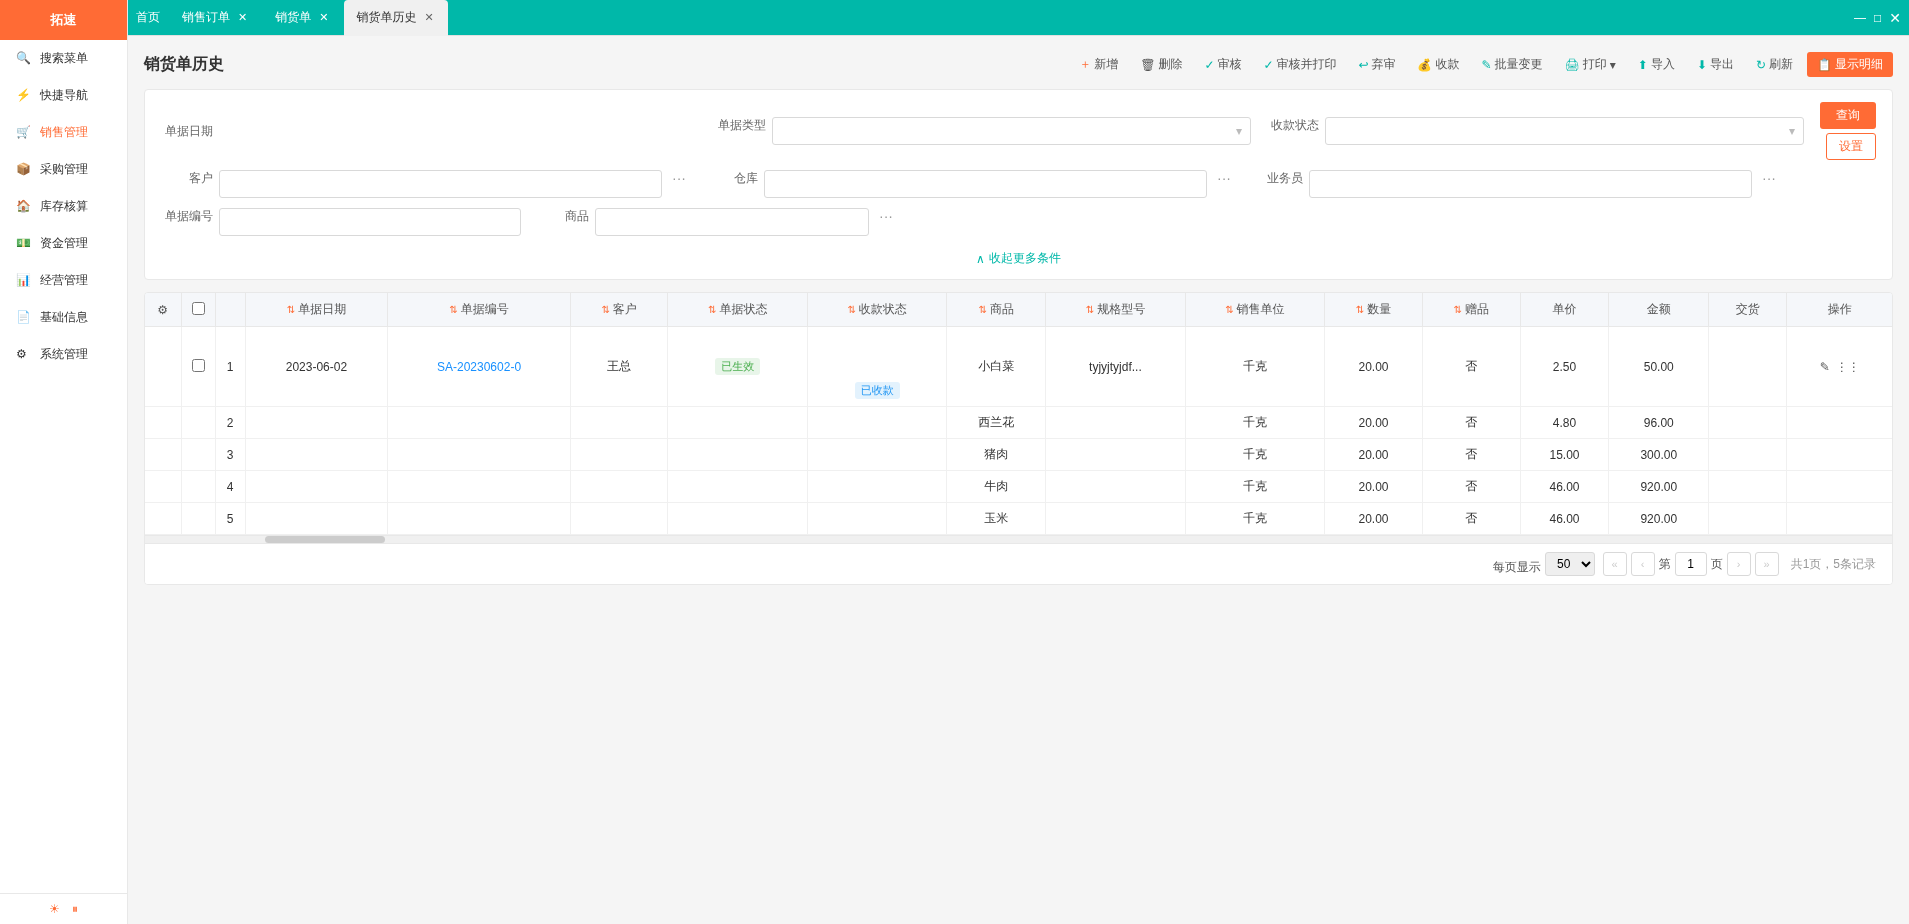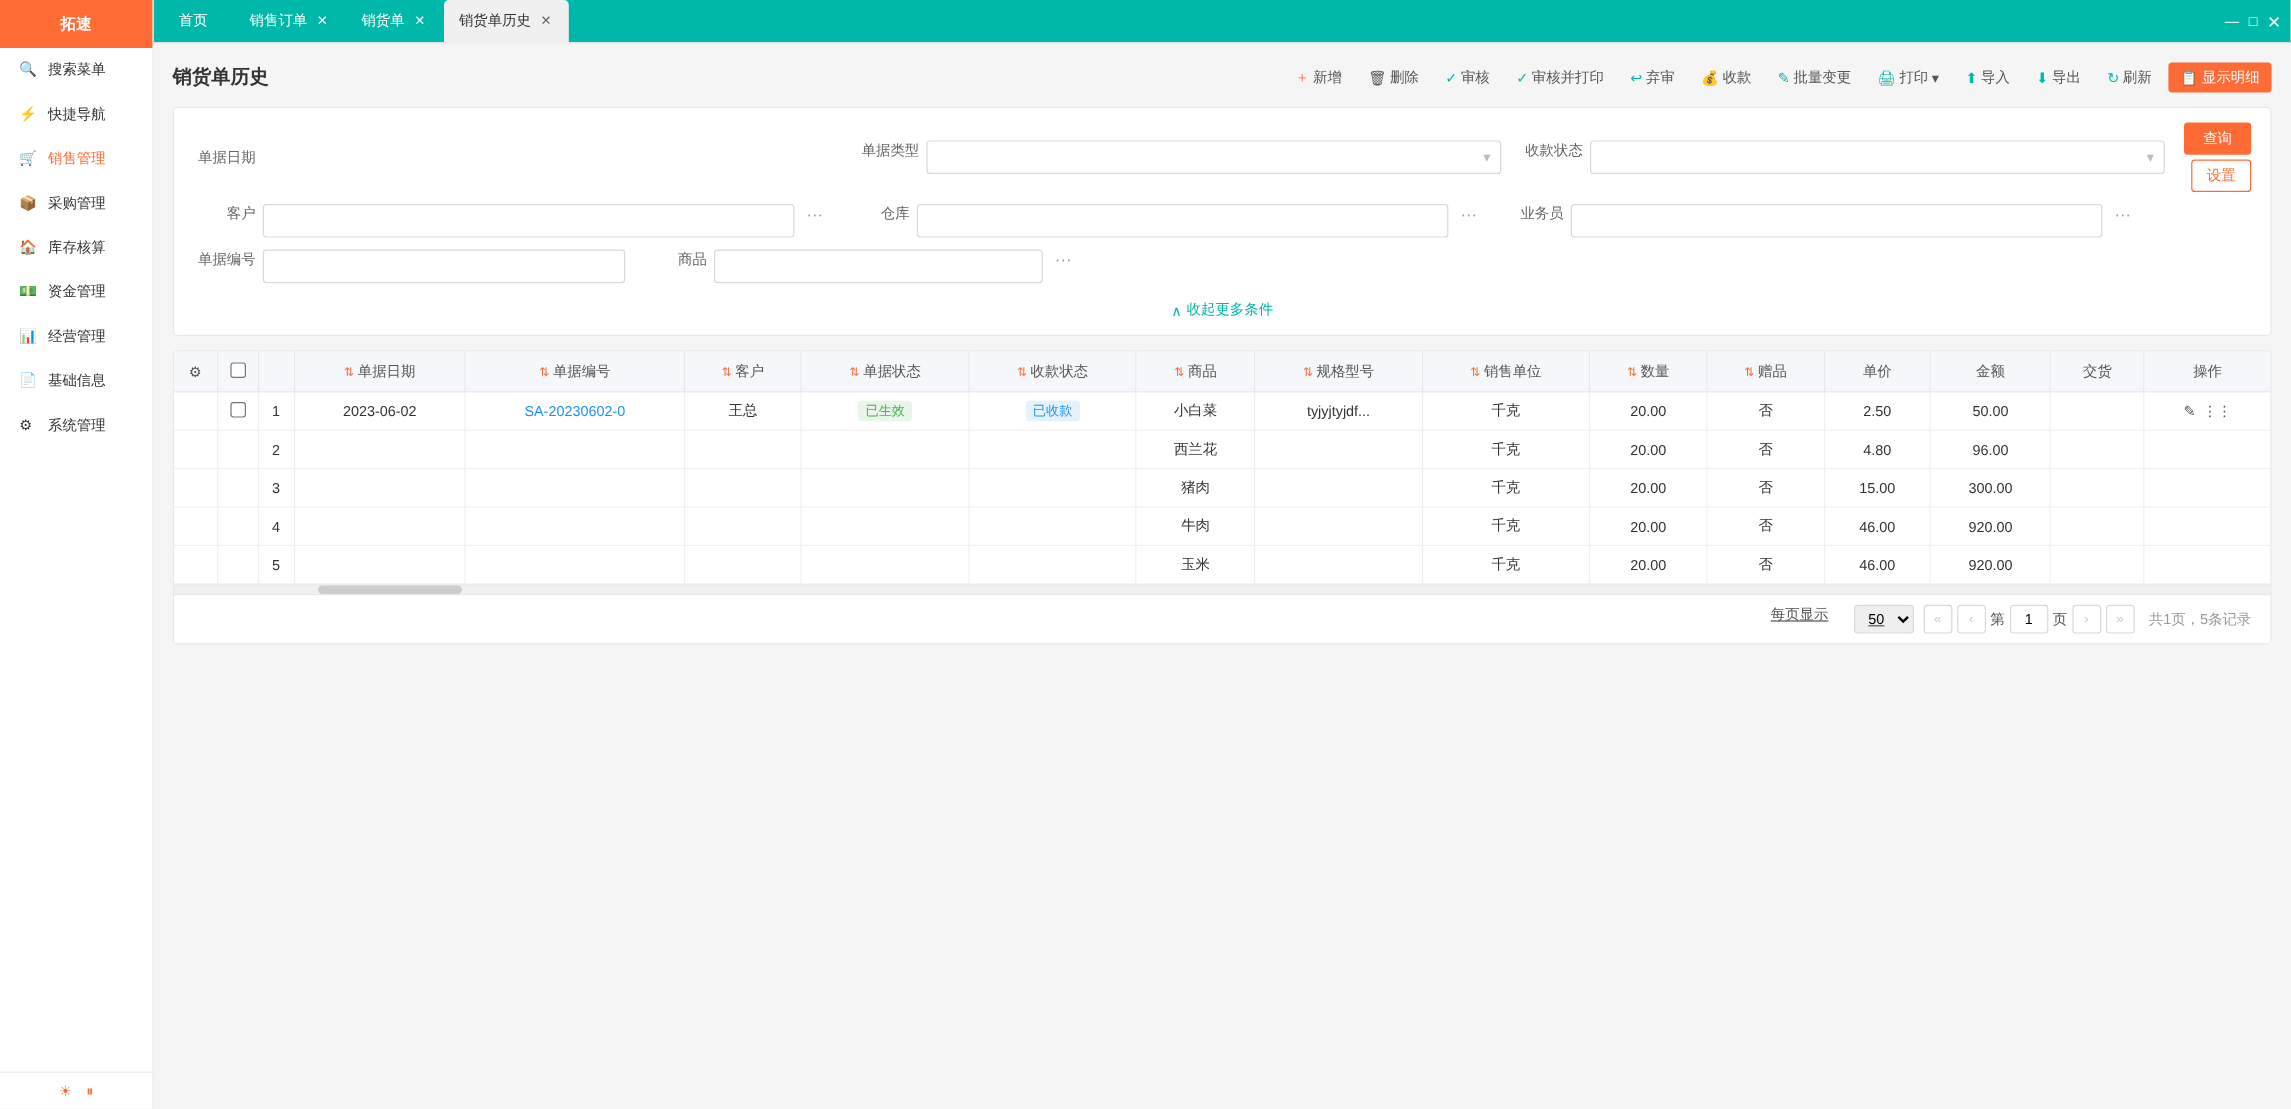--- a/index.html
+++ b/index.html
@@ -270,21 +270,21 @@
       cursor: pointer;
     }
     .sort-icon { font-size: 10px; color: #ff6b35; }
     .badge {
       display: inline-block;
       padding: 1px 6px;
       border-radius: 3px;
       font-size: 11px;
     }
     .badge-green { background: #e8f5e9; color: #4caf50; }
-    .badge-blue { background: #e3f2fd; color: #2196f3; }
+    .badge-blue { background: #e3f2fd; color: #2196f3; margin-top: 48px; }
     .link-text { color: #1890ff; cursor: pointer; text-decoration: none; }
     .action-cell { display: flex; align-items: center; justify-content: center; gap: 6px; }
     .action-icon { cursor: pointer; color: #555; }
 
     
     .summary-row td {
       background: #fffbf5;
       font-weight: bold;
       border-top: 2px solid #e8e8e8;
     }
@@ -296,23 +296,22 @@
       padding: 8px 16px;
       display: flex;
       align-items: center;
       justify-content: flex-end;
       gap: 8px;
       font-size: 12px;
       color: #555;
     }
     .page-size-select {
       display: flex;
-      align-items: flex-start;
-      gap: 21px;
-      text-decoration: underline;
+      align-items: flex-end;
+      gap: 4px;
     }
     .page-size-input {
       width: 50px;
       height: 24px;
       border: 1px solid #d9d9d9;
       border-radius: 3px;
       text-align: center;
       font-size: 12px;
     }
     .page-nav {
@@ -428,21 +427,21 @@
 
   <div class="sidebar-bottom">
     <span style="cursor:pointer;color:#ff6b35;">☀</span>
     <span style="cursor:pointer;color:#ff6b35;">⏸</span>
   </div>
 </div>
 
 <div class="main">
 
   <div class="tab-bar" style="background:#00b8a9; padding: 0;">
-    <div class="tab" style="color:#fff; background:transparent; height:24px; padding: 0 21px; align-items:center; display:flex;">
+    <div class="tab" style="color:#fff; background:transparent; height:24px; padding: 0 8px; align-items:center; display:flex;">
       <span>首页</span>
     </div>
     <div class="tab" style="color:#fff; background:transparent; height:36px; padding: 0 12px; align-items:center; display:flex; gap:6px;">
       <span>销售订单</span>
       <span class="tab-close" style="color:#fff;">✕</span>
     </div>
     <div class="tab" style="color:#fff; background:transparent; height:36px; padding: 0 12px; align-items:center; display:flex; gap:6px;">
       <span>销货单</span>
       <span class="tab-close" style="color:#fff;">✕</span>
     </div>

